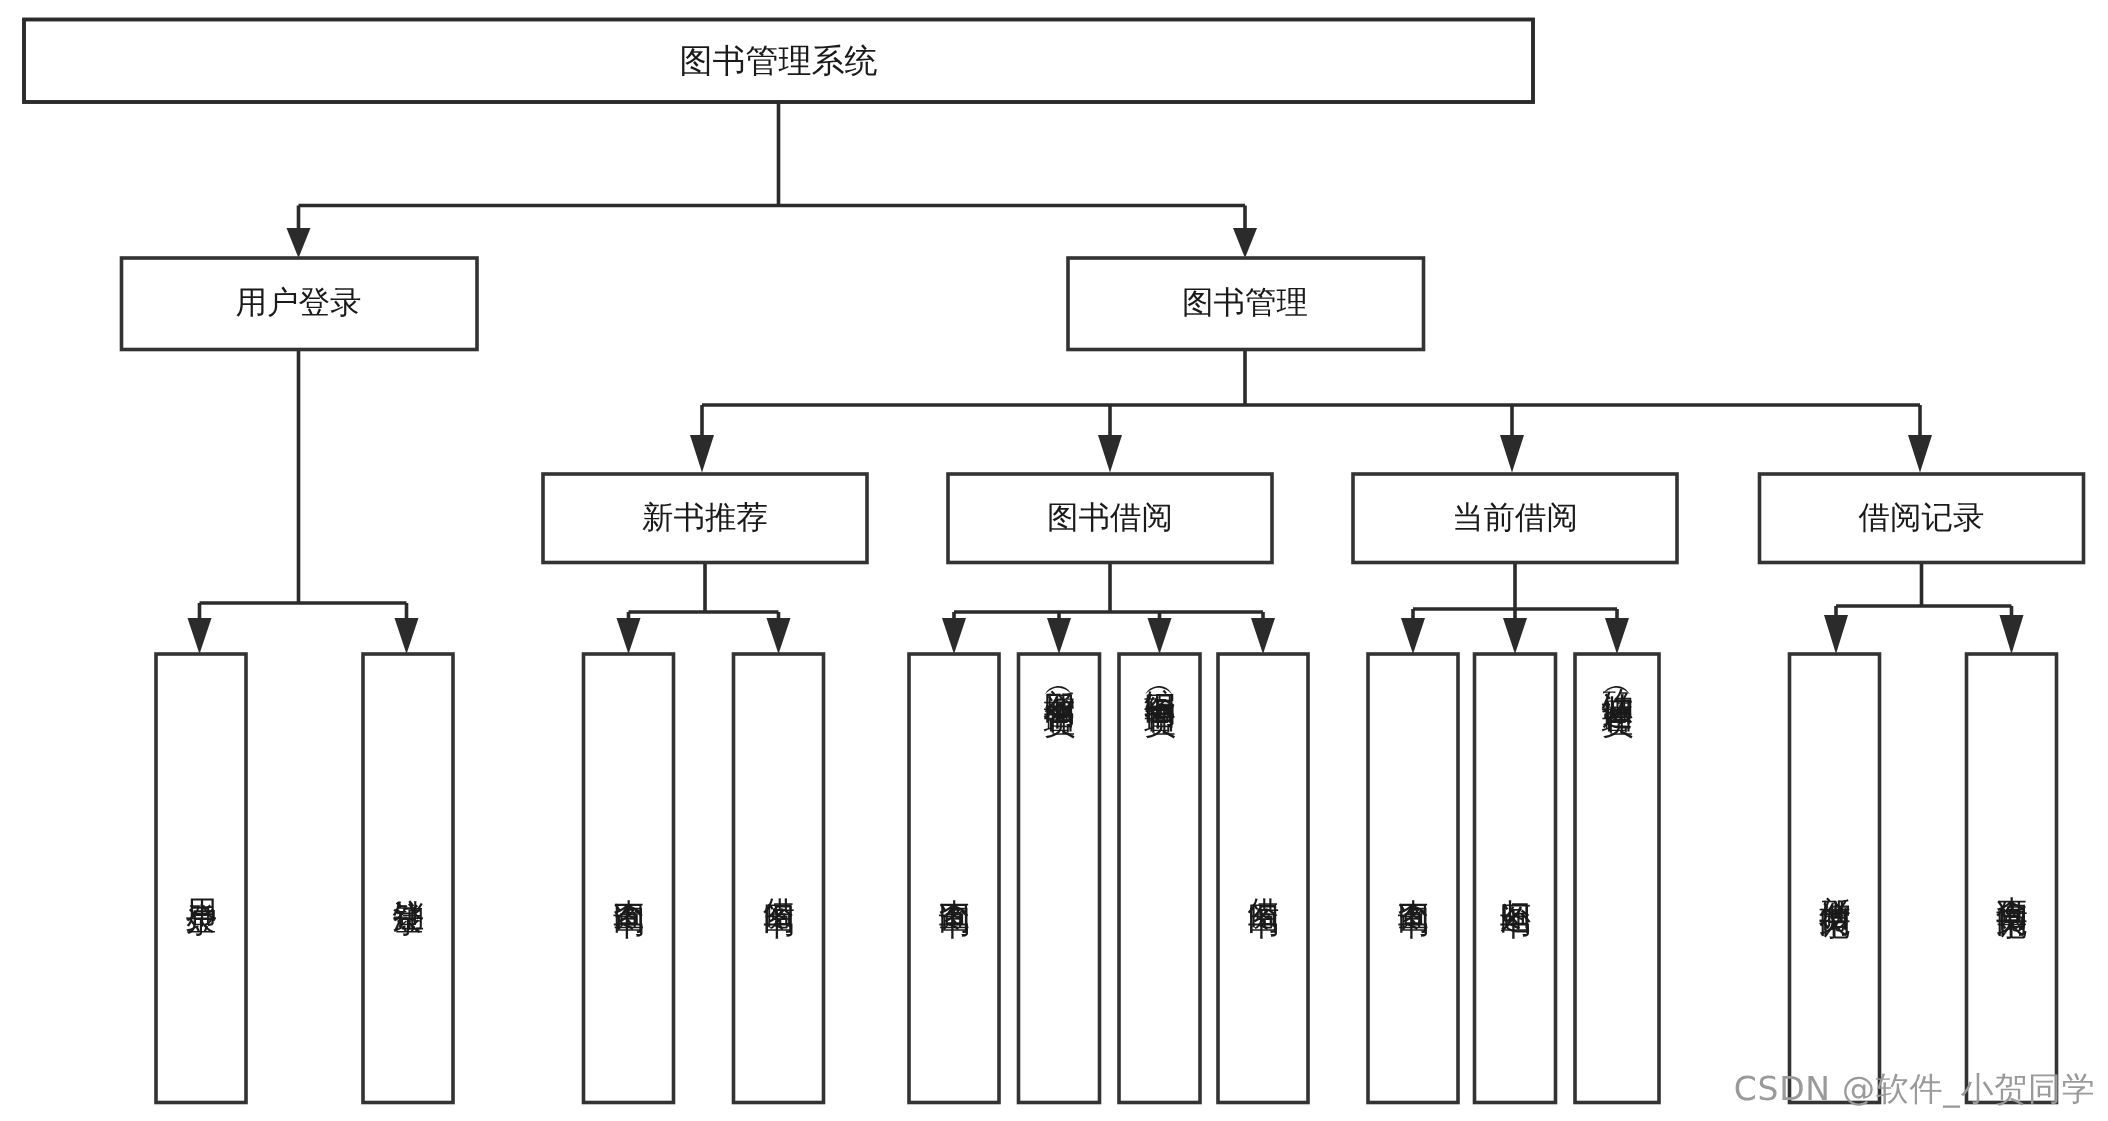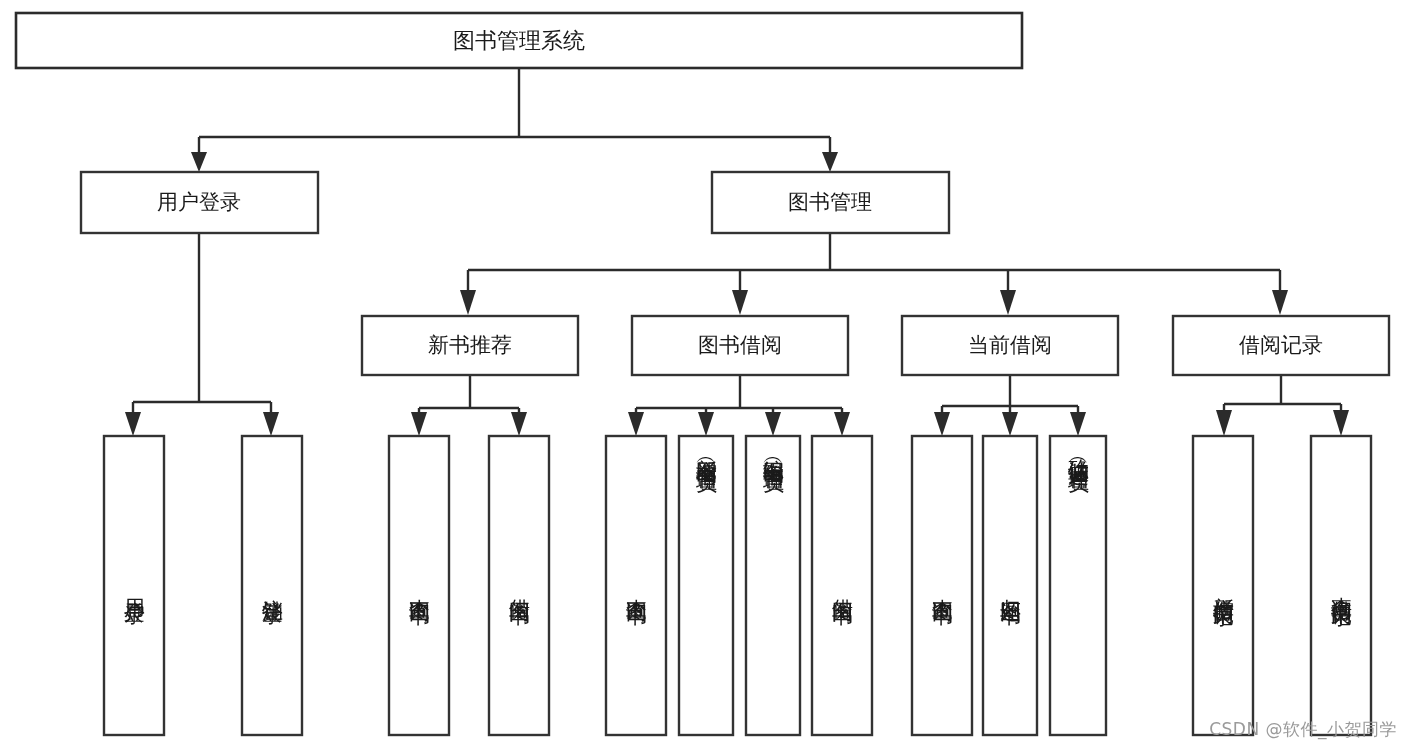--- a/index.html
+++ b/index.html
@@ -72,21 +72,21 @@
     letter-spacing: 2px;
     color: #1a1a1a;
     white-space: nowrap;
     text-align: center;
   }
   .watermark {
     position: absolute;
     right: 8px;
     bottom: 6px;
     font-family: "DejaVu Sans", "Liberation Sans", sans-serif;
-    font-size: 17px;
+    font-size: 22px;
     color: #9a9a9a;
     letter-spacing: 0.5px;
     user-select: none;
     margin-top: 33px;
   }
 </style>
 </head>
 <body>
 
 <div id="diagram-root">

